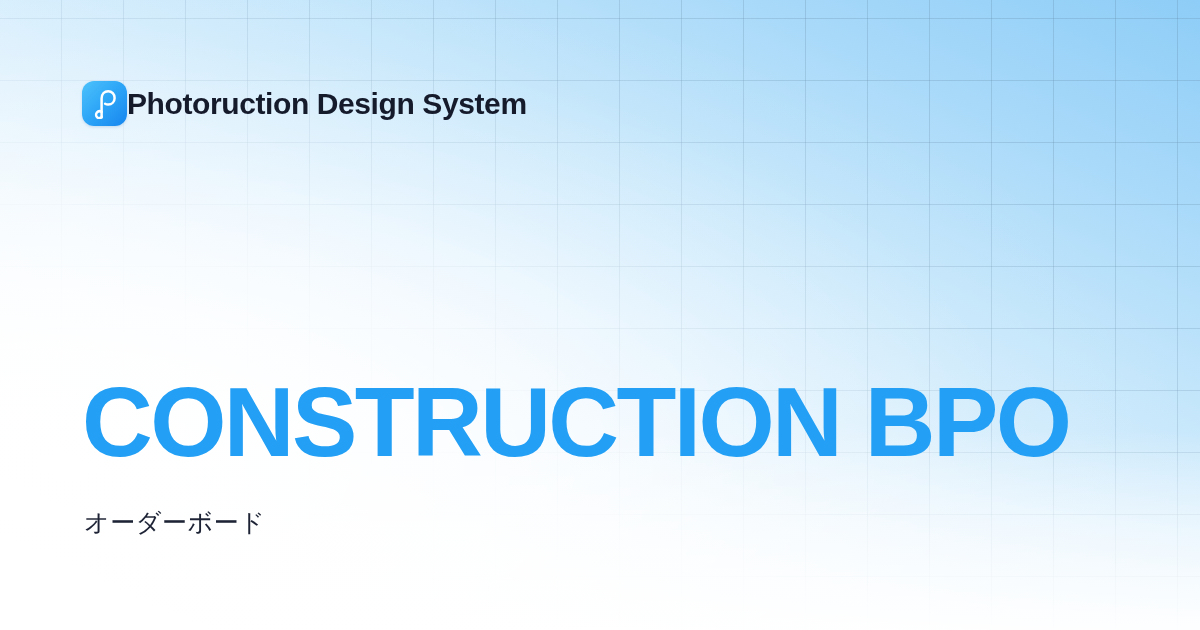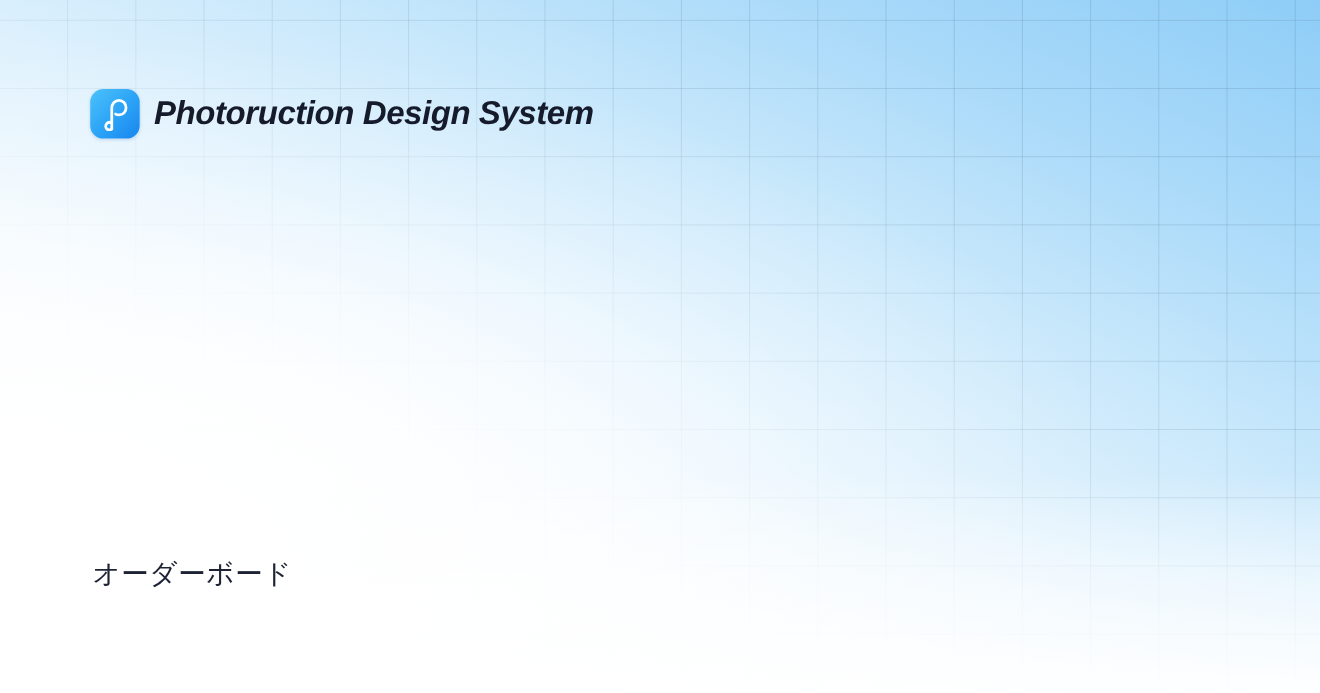--- a/index.html
+++ b/index.html
@@ -101,22 +101,21 @@
     height:100%;
   }
 
   
   .brand {
     position:absolute;
     left:82px;
     top:81px;
     display:flex;
     align-items:center;
-    gap:13px;
-    font-style:italic;
+    gap:0;
   }
 
   .brand-logo {
     width:45px;
     height:45px;
     border-radius:12px;
     background:linear-gradient(135deg,#4cc2fb 0%,#2ea6f7 48%,#1786ef 100%);
     display:flex;
     align-items:center;
     justify-content:center;
@@ -182,17 +181,18 @@
                    C15.9 15.5 14.9 15.2 14.1 14.7" stroke="#ffffff" stroke-width="2.5" stroke-linecap="round" stroke-linejoin="round"></path>
           <path d="M10.6 22.8
                    C9.0 21.9 7.0 22.2 5.9 23.6
                    C4.7 25.1 4.9 27.2 6.3 28.4
                    C7.7 29.5 9.7 29.3 10.6 27.9" stroke="#ffffff" stroke-width="2.5" stroke-linecap="round" stroke-linejoin="round"></path>
         </svg>
       </div>
       <div class="brand-name">Photoruction Design System</div>
     </div>
 
+    <div class="hero-title">CONSTRUCTION BPO</div>
 
     <div class="hero-subtitle">オーダーボード</div>
 
   </div>
 </div>
 
 </body></html>

